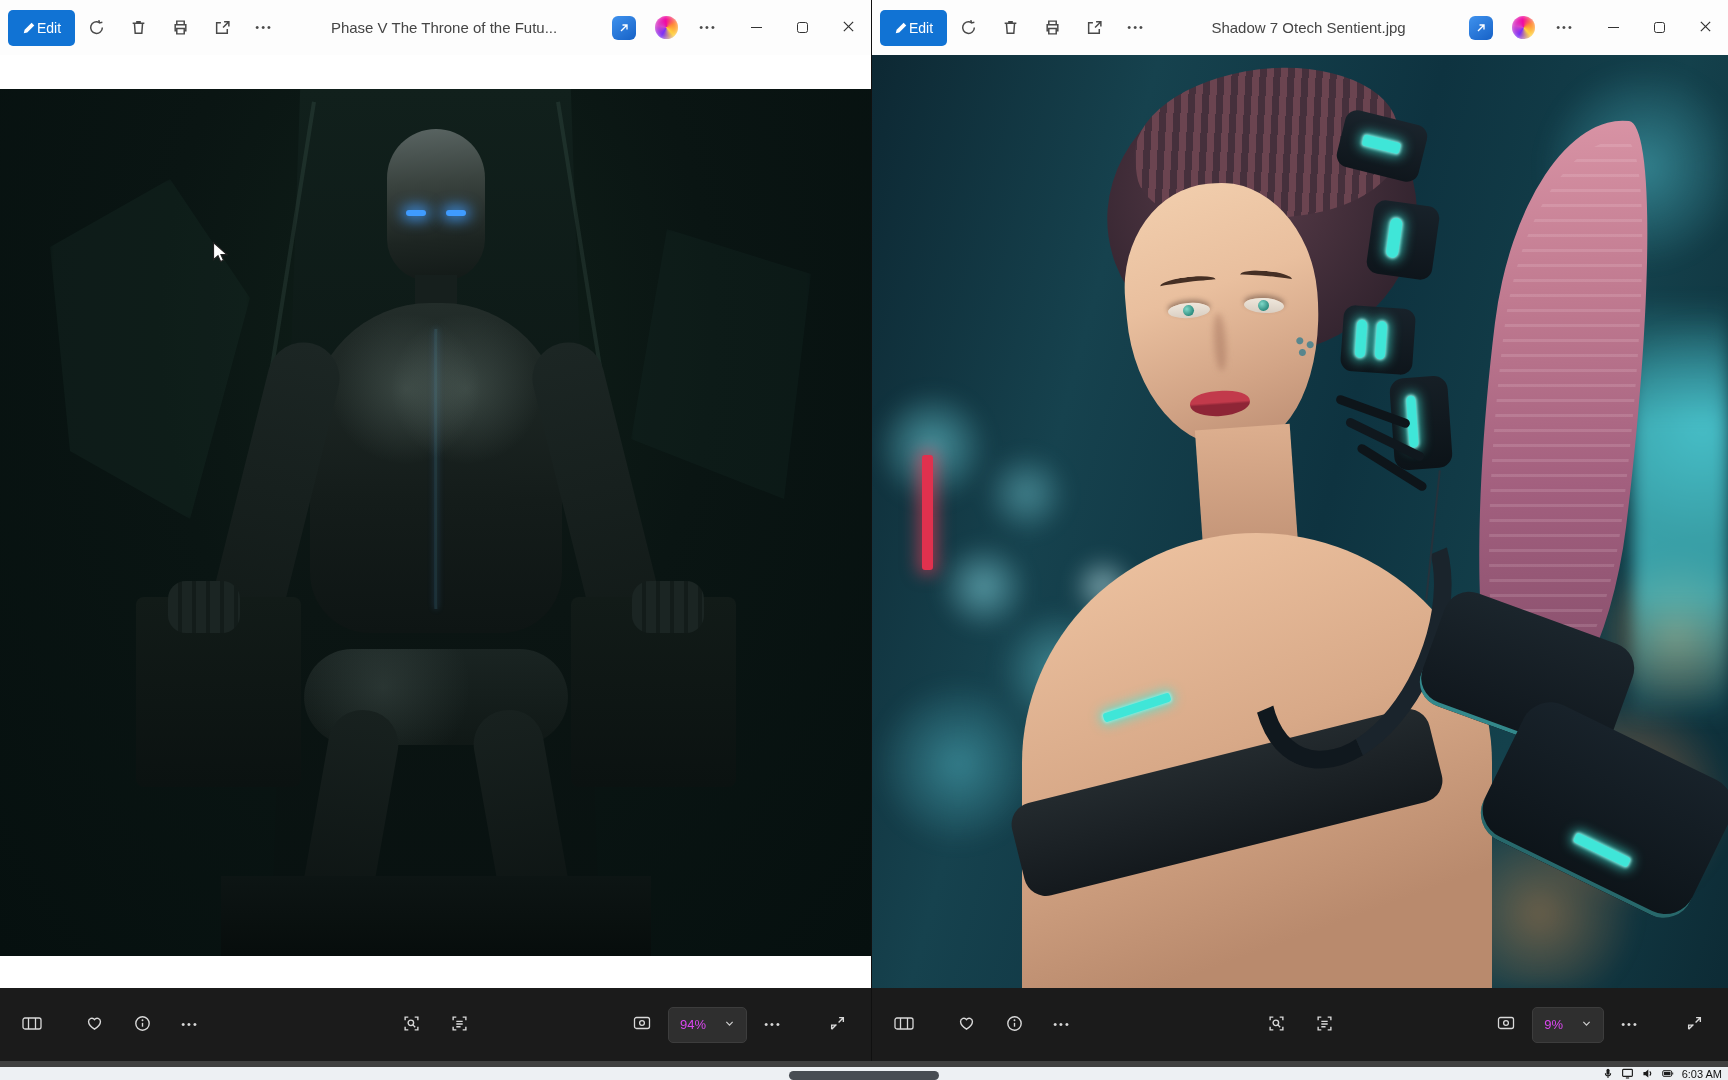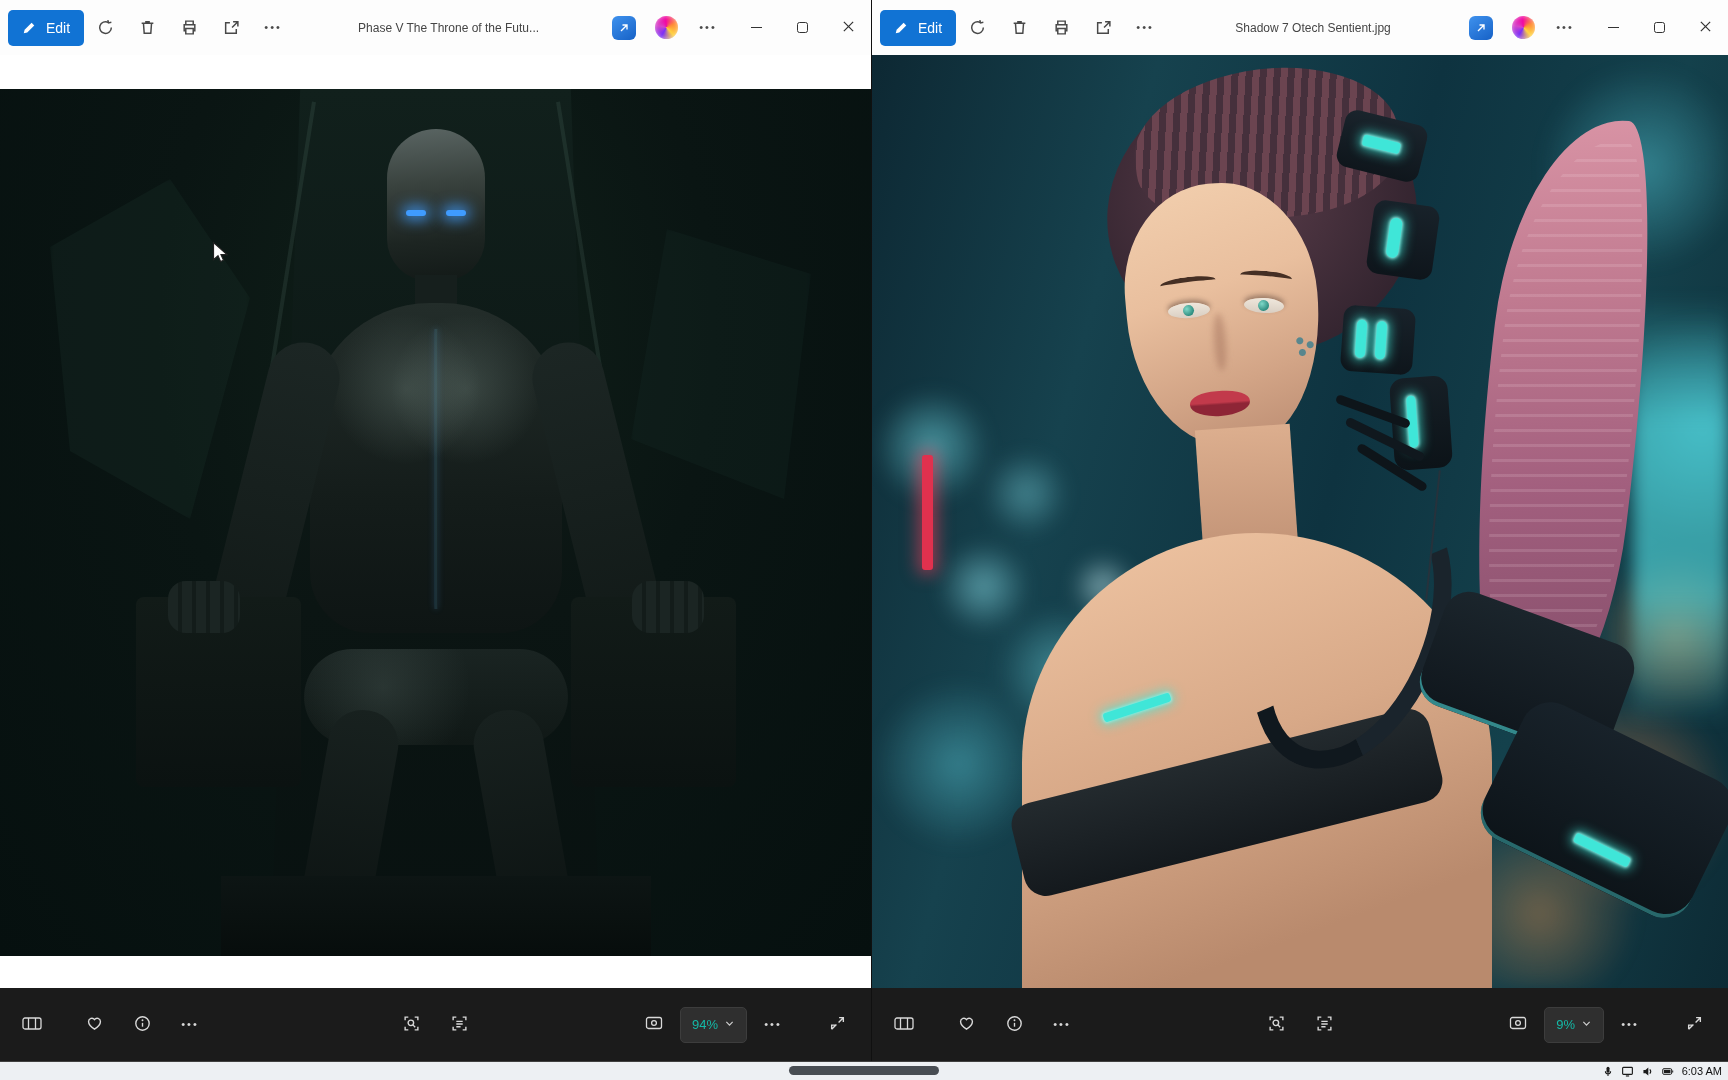--- a/index.html
+++ b/index.html
@@ -7,29 +7,29 @@
               font-family:"Liberation Sans", sans-serif; }
 
   .abs { position:absolute; }
 
   
   .window { position:absolute; top:0; height:1061px; background:#fff; overflow:hidden; }
   #win-left  { left:0;     width:871px; }
   #win-right { left:871px; width:857px; border-left:1px solid #101010; }
 
   .titlebar { height:55px; background:#fdfdfd; display:flex; align-items:center; padding-left:8px; }
-  .edit-btn { display:flex; align-items:center; gap:10px; height:36px; padding:0 14px;
+  .edit-btn { display:flex; align-items:center; gap:1px; height:36px; padding:0 14px;
               background:#1173d4; color:#fff; border:none; border-radius:5px;
               font-size:14px; cursor:pointer; }
   .edit-btn svg { display:block; }
   .icon-btn { width:42px; height:42px; background:none; border:none; display:flex;
               align-items:center; justify-content:center; color:#494949; cursor:pointer; }
   .icon-btn svg { display:block; }
   .more-glyph { font-size:11px; letter-spacing:2px; color:#494949; line-height:1; }
-  .title { flex:1; text-align:center; font-size:12px; color:#454545; white-space:nowrap;
+  .title { flex:1; text-align:center; font-size:15px; color:#454545; white-space:nowrap;
            overflow:hidden; text-overflow:ellipsis; padding:0 6px; }
   .blue-app { width:24px; height:24px; border-radius:6px;
               background:linear-gradient(145deg,#3f92ee,#1661c6);
               display:flex; align-items:center; justify-content:center; color:#fff; }
   .designer-orb { width:23px; height:23px; border-radius:50%;
               background:conic-gradient(from 210deg,#7b2ff7,#d544c9,#f107a3,#ff8c37,#ffd23f,#7b2ff7);
               box-shadow:inset 0 0 4px rgba(255,255,255,.55); }
   .win-controls { display:flex; height:55px; margin-left:4px; }
   .ctl { width:46px; height:100%; border:none; background:none; display:flex;
          align-items:center; justify-content:center; cursor:pointer; color:#333; }
@@ -48,28 +48,28 @@
 
   
   .cmdbar { position:relative; height:73px; background:#1b1b1b; }
   .grp { position:absolute; top:0; height:100%; display:flex; align-items:center; gap:4px; }
   .grp-left { left:10px; }
   .grp-center { left:50%; transform:translateX(-50%); }
   .grp-right { right:12px; }
   .cmd-btn { width:44px; height:44px; background:none; border:none; border-radius:5px;
              display:flex; align-items:center; justify-content:center; color:#d9d9d9; cursor:pointer; }
   .cmd-btn .more-glyph { color:#d9d9d9; }
-  .zoom-pill { display:flex; align-items:center; gap:6px; background:#2f2f2f;
+  .zoom-pill { display:flex; align-items:center; gap:18px; background:#2f2f2f;
                border:1px solid #3d3d3d; border-radius:5px; height:36px; padding:0 11px;
-               color:#14b8a6; font-size:13px; cursor:pointer; }
+               color:#d946ef; font-size:13px; cursor:pointer; }
   .gap-l { margin-left:16px; }
 
   
   .taskbar { position:absolute; left:0; bottom:0; width:1728px; height:19px;
-             background:#edf0f3; border-top:1px solid #404040; }
+             background:#edf0f3; border-top:6px solid #404040; }
   .task-pill { position:absolute; left:50%; top:4px; transform:translateX(-50%);
                width:150px; height:9px; border-radius:5px; background:#484d53; cursor:pointer; }
   .tray { position:absolute; right:6px; top:0; height:100%; display:flex;
           align-items:center; gap:7px; color:#1b1b1b; }
   .tray svg { display:block; }
   .tray-time { font-size:11px; color:#111; }
 
   
   .glowbar { background:#3fe6d8; border-radius:3px;
              box-shadow:0 0 12px 3px rgba(64,232,216,.75), 0 0 3px 1px rgba(200,255,250,.9); }

